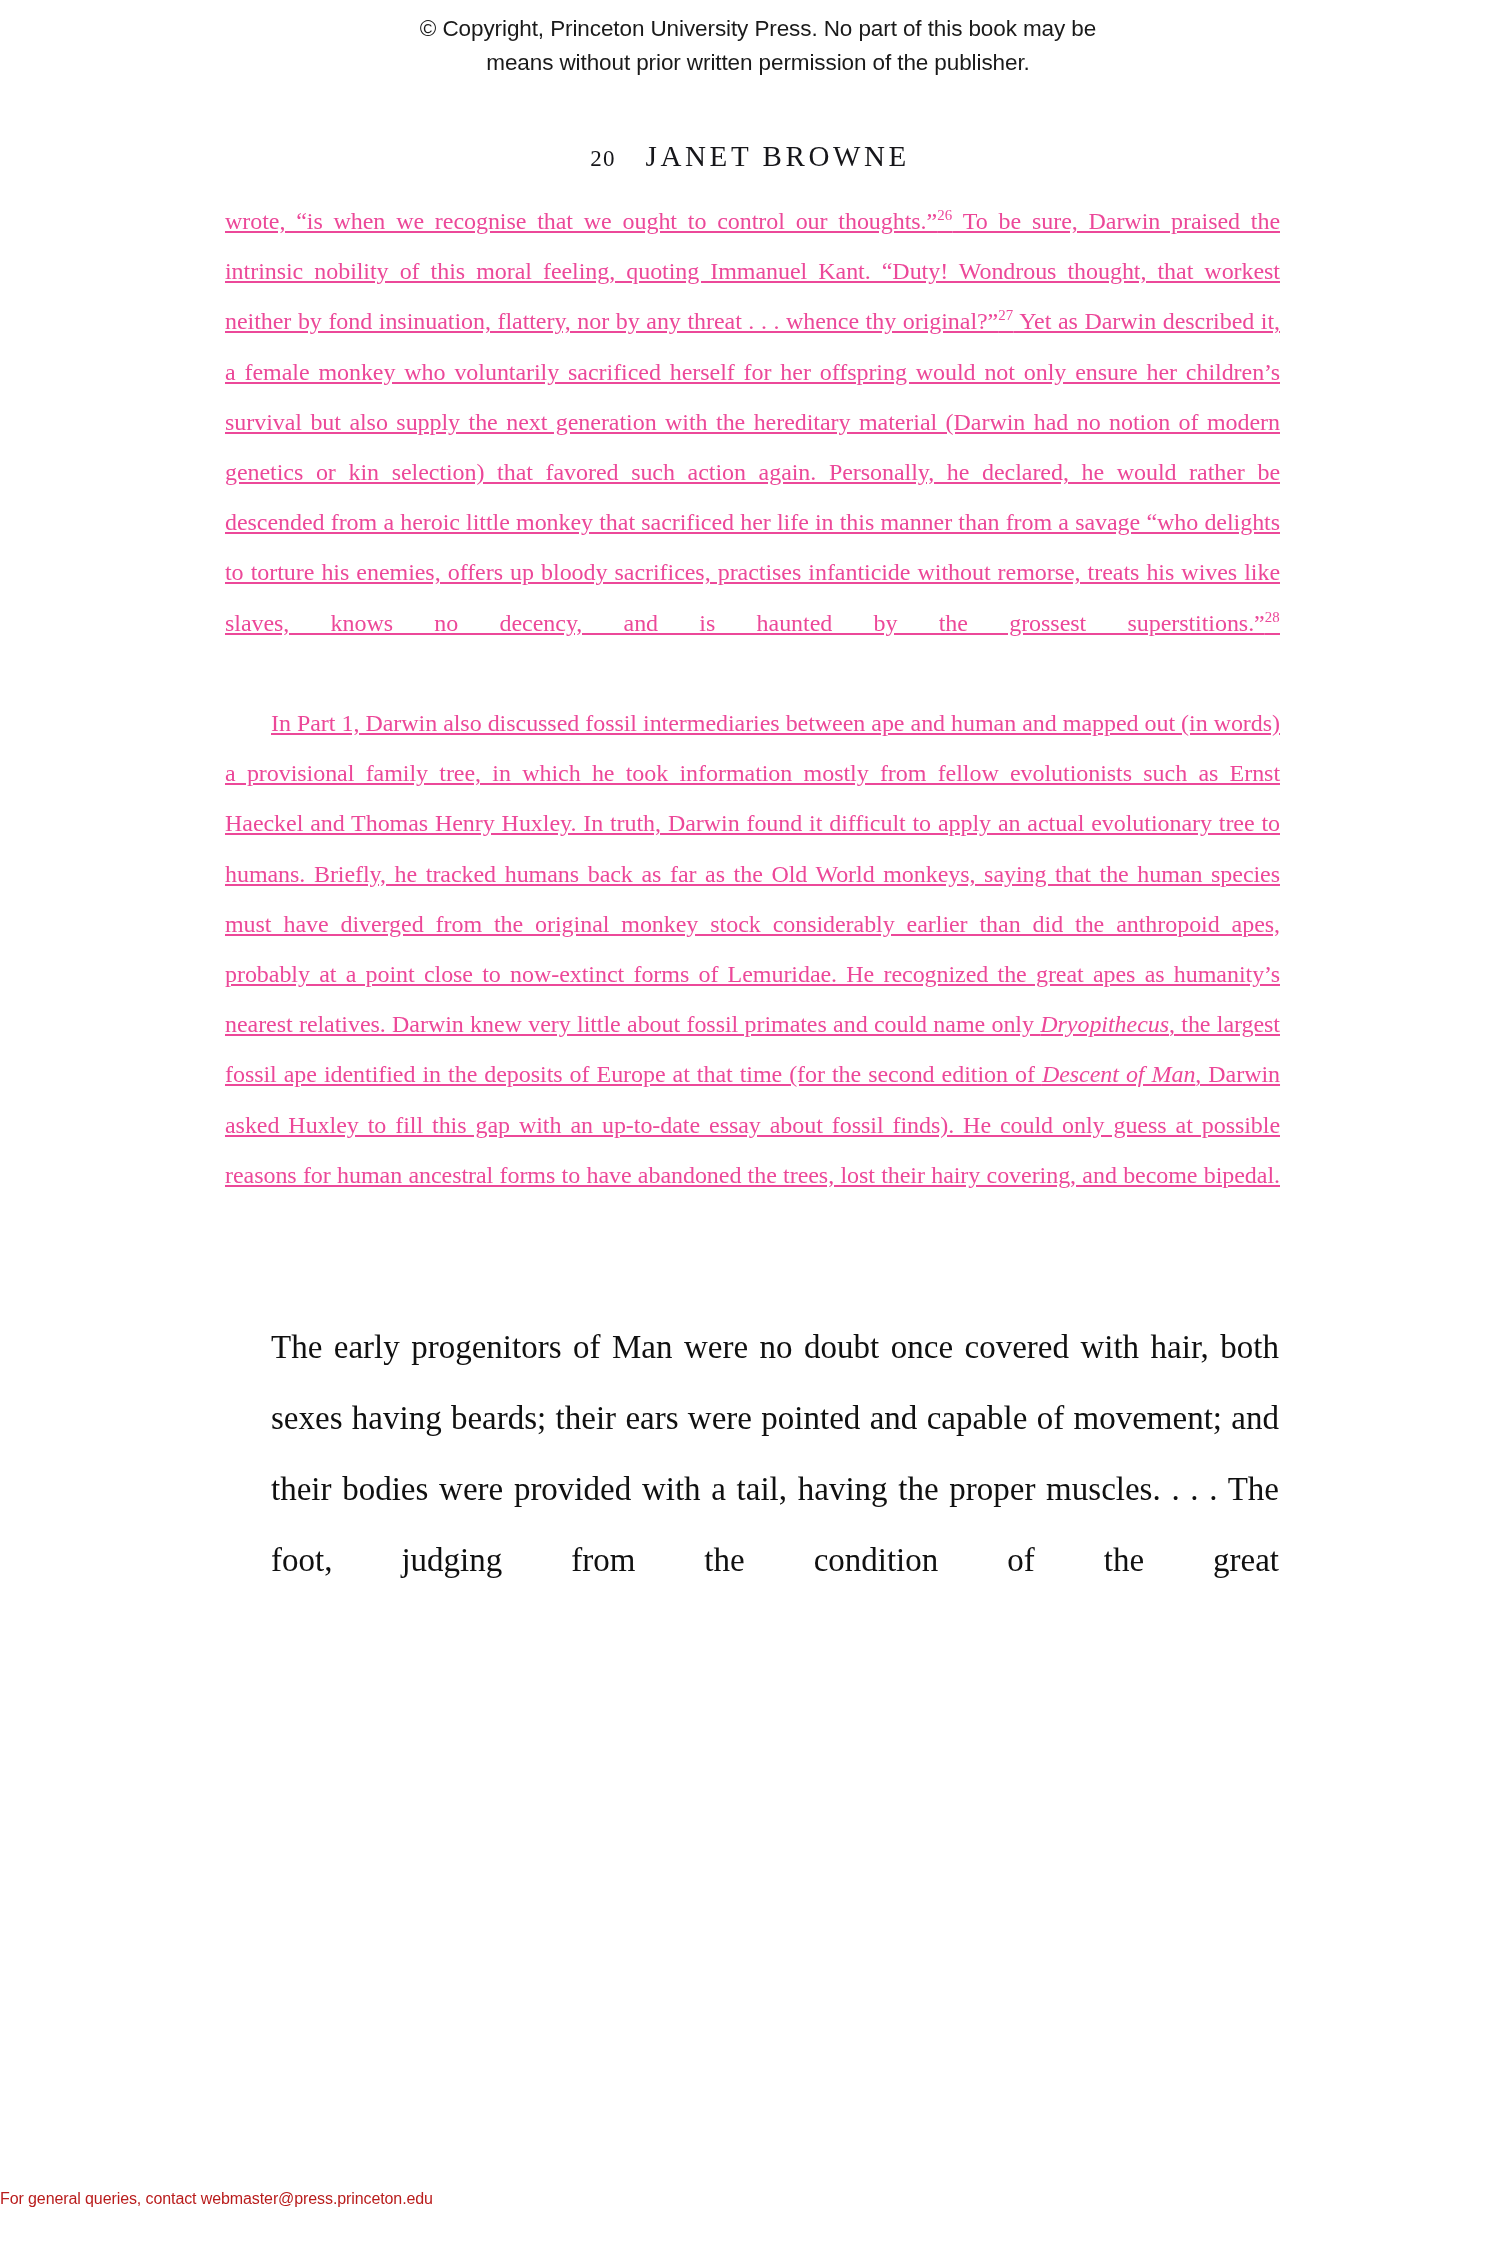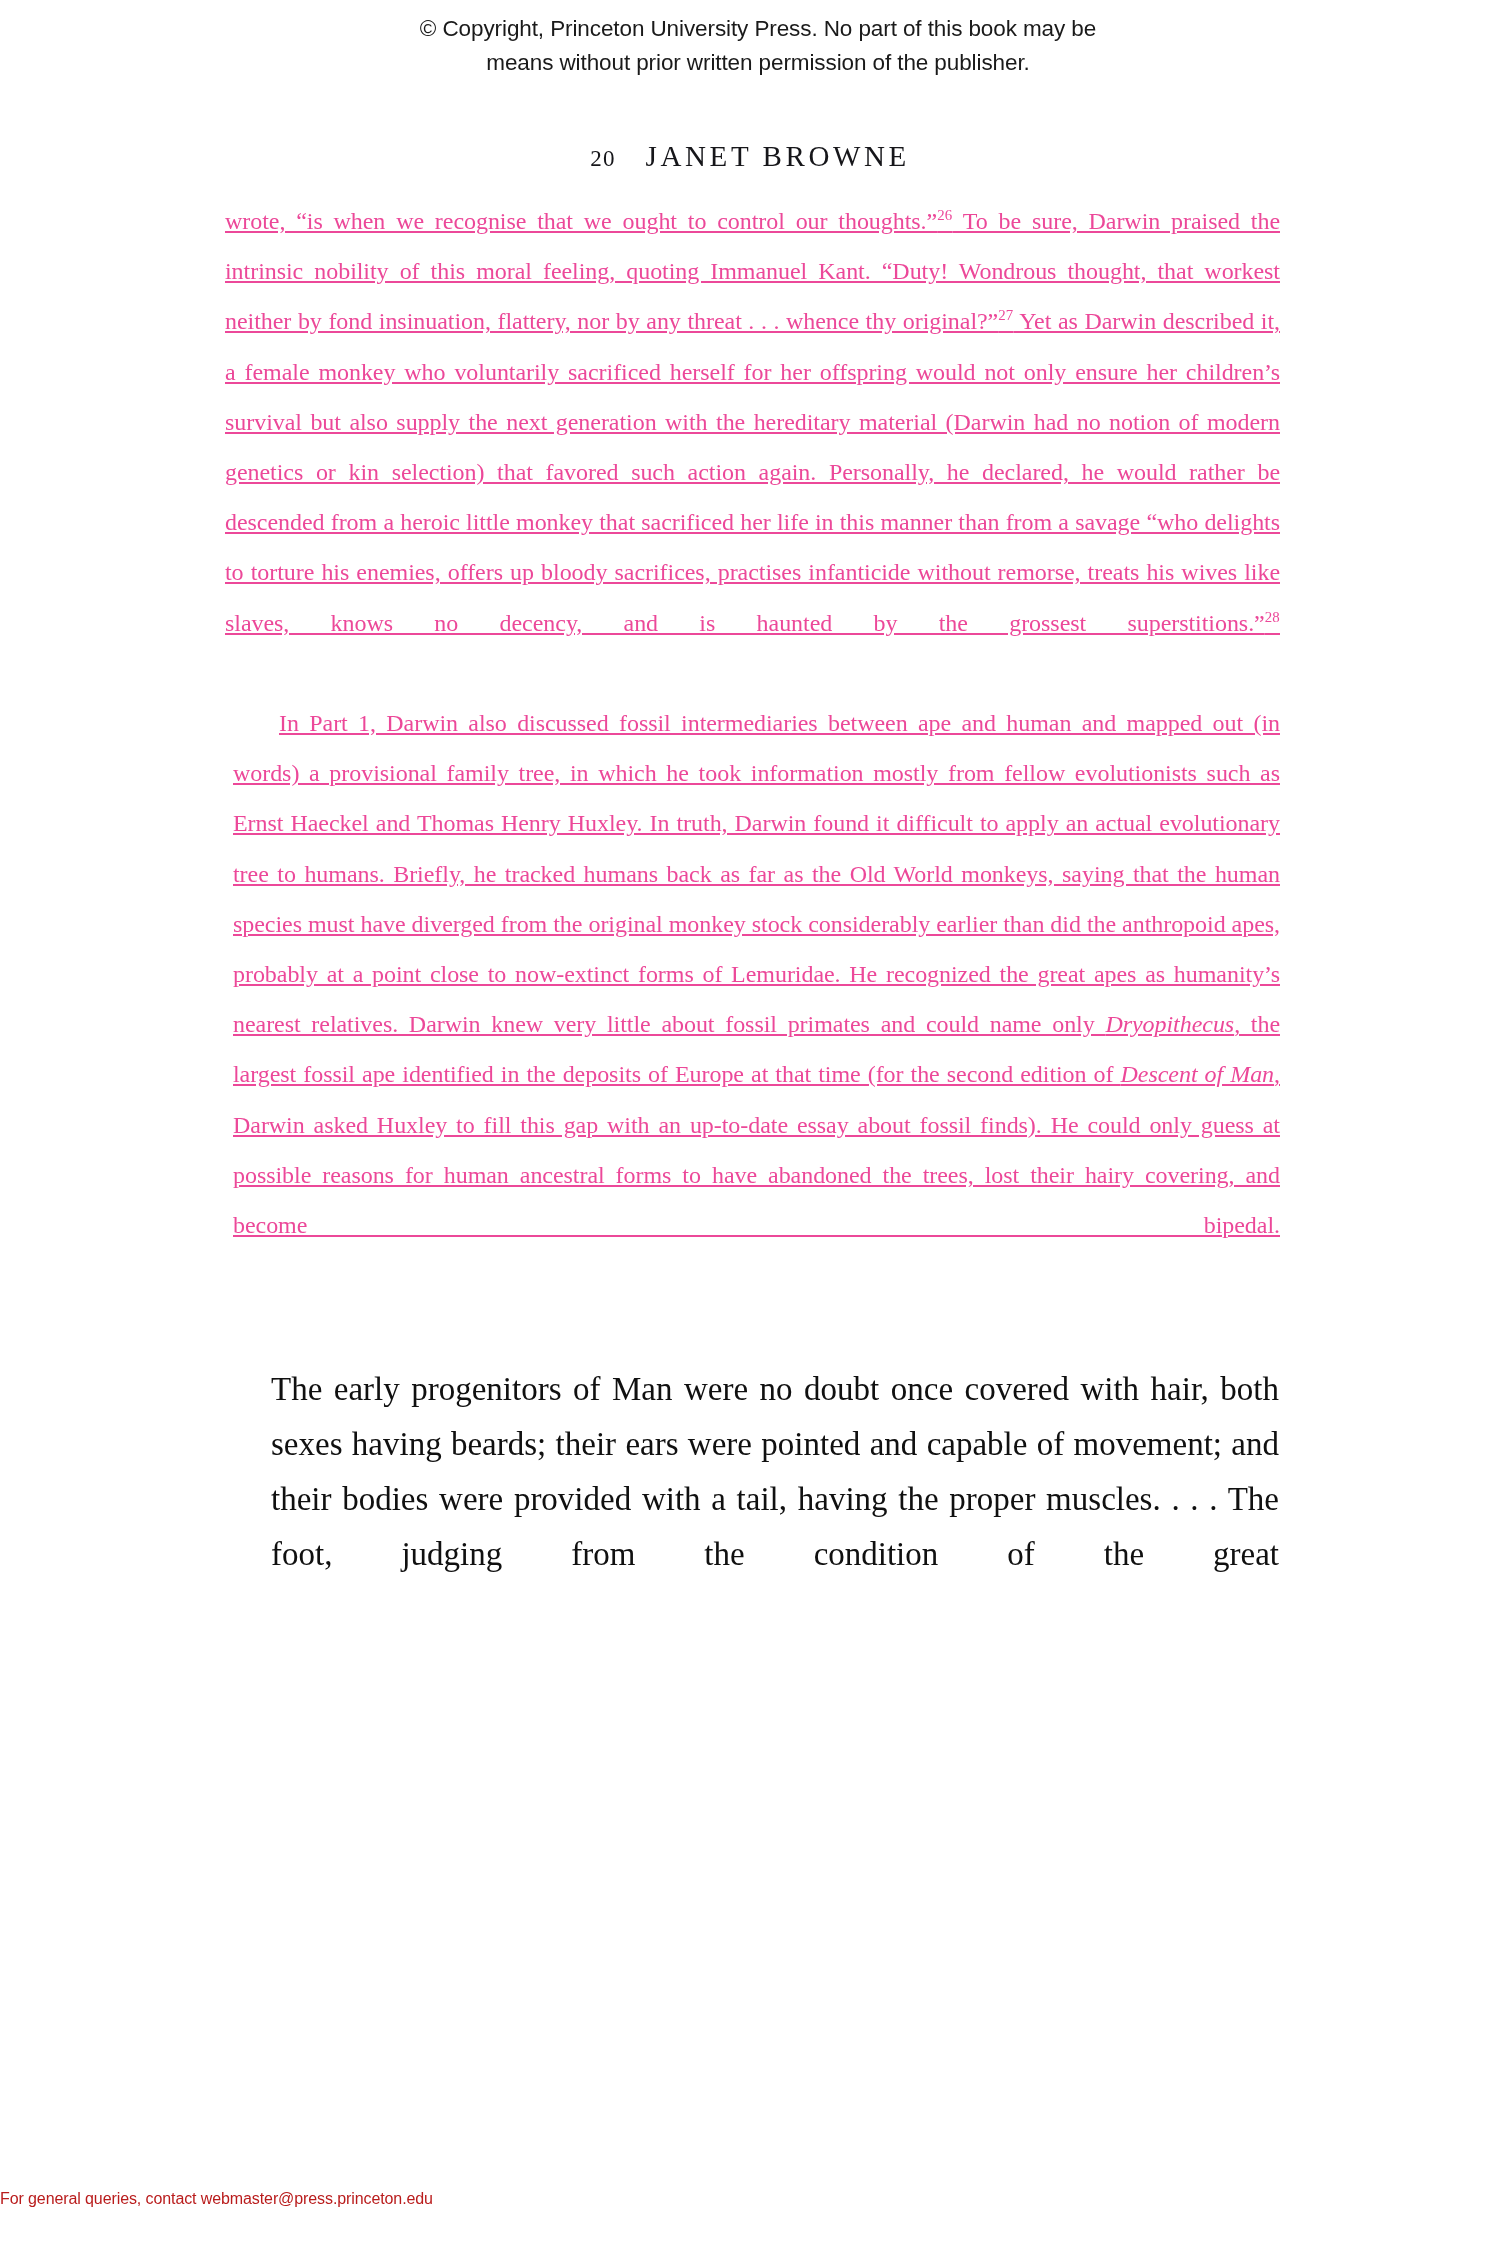--- a/index.html
+++ b/index.html
@@ -72,21 +72,20 @@
     line-height: 50.2px;
     text-align: justify;
     text-justify: inter-word;
     hyphens: manual;
     color: #ec4899;
     letter-spacing: -0.05px;
     text-decoration: underline;
   }
   p.body-para.indent {
     text-indent: 46px;
-    margin-left: 8px;
   }
   p.body-para + p.body-para {
     margin-top: 0;
   }
 
   
   p.body-para::after {
     content: "";
     display: inline-block;
     width: 100%;
@@ -104,21 +103,21 @@
   }
 
   
   blockquote.block-quote {
     margin: 0;
     padding: 0;
     margin-top: 62px;
     margin-left: 46px;
     width: 1008px;
     font-size: 33px;
-    line-height: 55px;
+    line-height: 71px;
     text-align: justify;
     color: #101010;
   }
   blockquote.block-quote p {
     margin: 0;
   }
   blockquote.block-quote p::after {
     content: "";
     display: inline-block;
     width: 100%;

